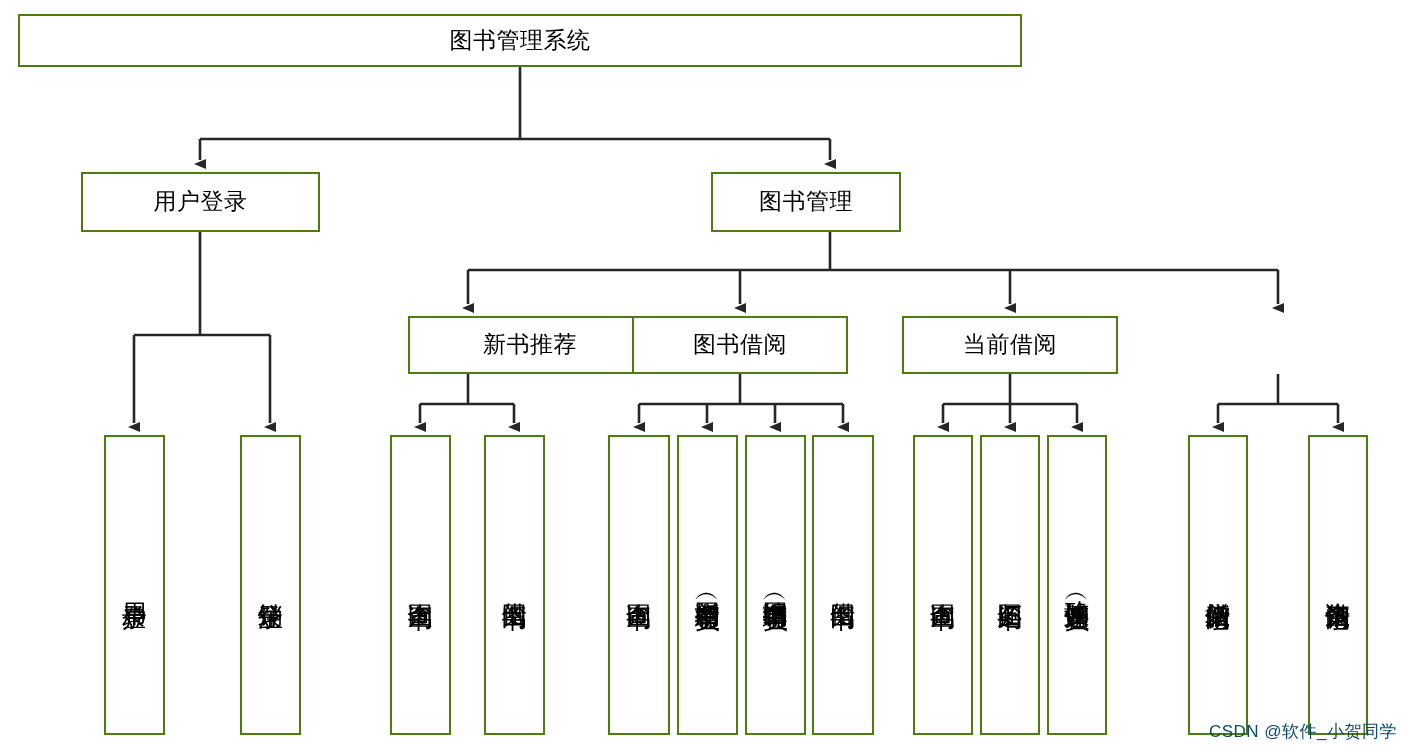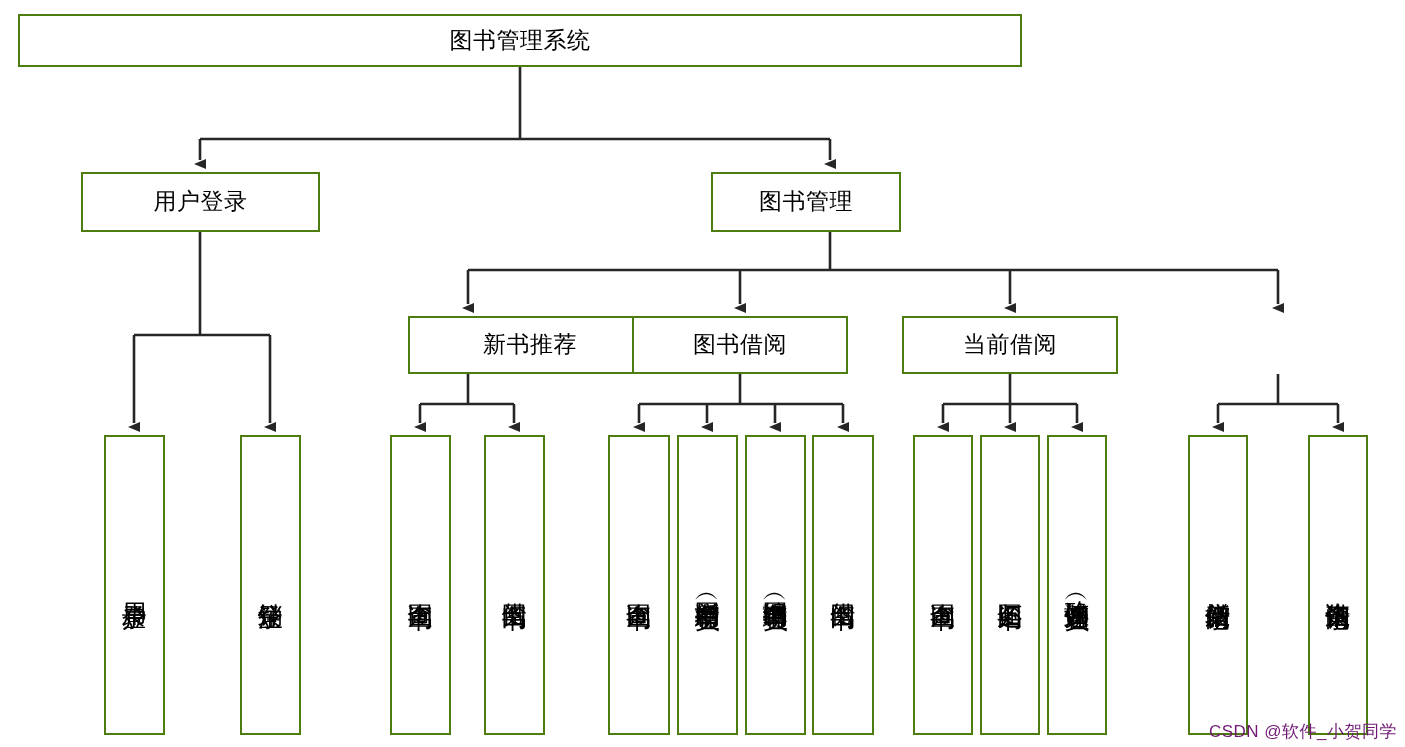--- a/index.html
+++ b/index.html
@@ -59,21 +59,21 @@
     line-height: 1.14;
     letter-spacing: 1px;
     white-space: nowrap;
     max-height: 100%;
   }
   #watermark {
     position: absolute;
     right: 8px;
     bottom: 4px;
     font-size: 17px;
-    color: #701a75;
+    color: #0c4a6e;
     letter-spacing: 0.5px;
     user-select: none;
     text-align: right;
   }
 </style>
 </head>
 <body>
 
 <div id="canvas">
 

